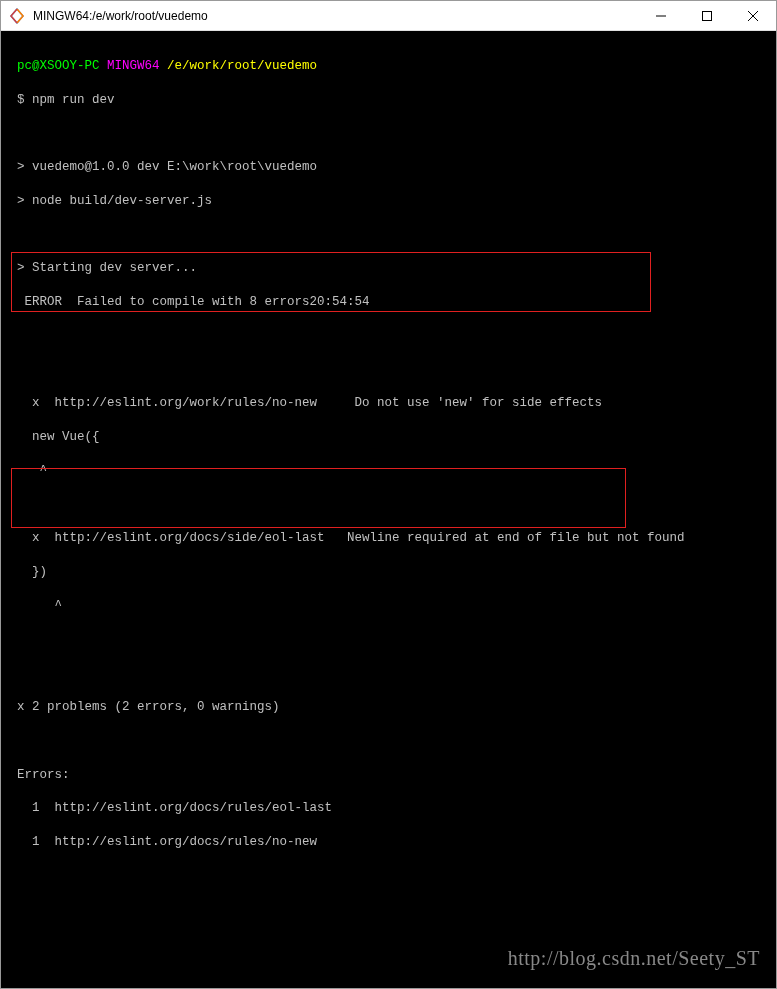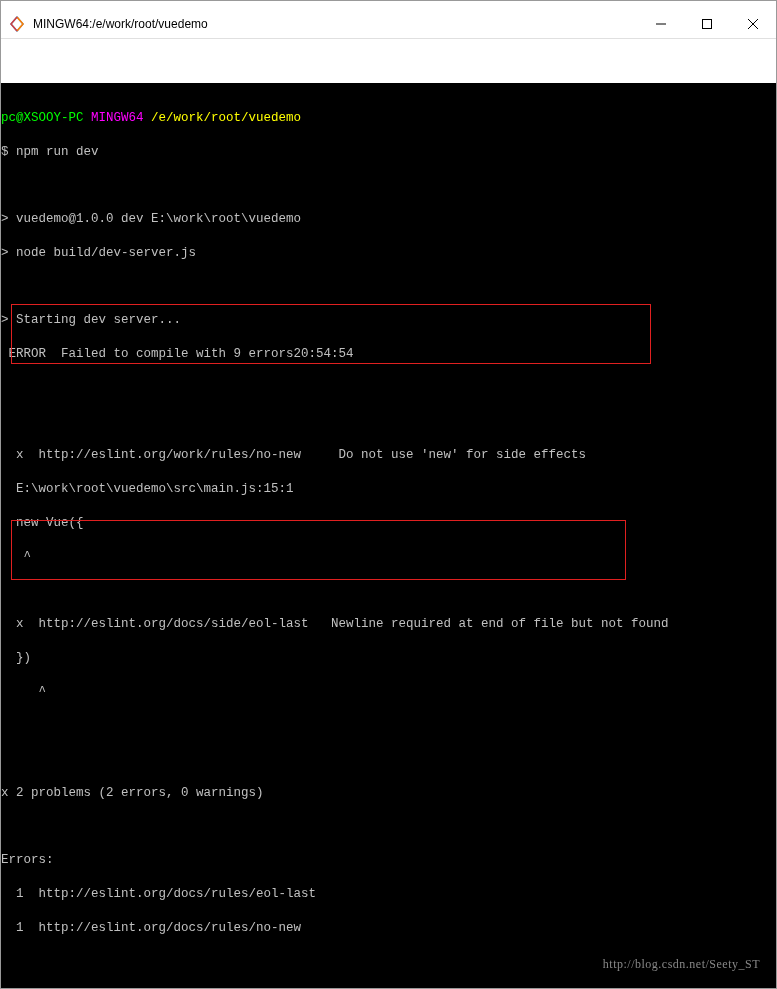--- a/index.html
+++ b/index.html
@@ -21,21 +21,20 @@
       flex-direction: column;
     }
     .titlebar {
       height: 30px;
       background: #fff;
       display: flex;
       align-items: center;
       border-bottom: 1px solid #e0e0e0;
       font-family: 'Segoe UI', Tahoma, sans-serif;
       font-size: 12px;
-      margin-top: 8px;
     }
     .titlebar-icon {
       width: 16px;
       height: 16px;
       margin: 0 8px;
       display: inline-block;
       position: relative;
     }
     .titlebar-icon svg { display: block; }
     .titlebar-title { flex: 1; color: #000; }
@@ -48,46 +47,45 @@
       justify-content: center;
       font-family: 'Segoe UI', sans-serif;
       font-size: 12px;
       color: #333;
       cursor: pointer;
     }
     .terminal {
       flex: 1;
       background: #000;
       color: #c0c0c0;
-      padding: 10px 0;
+      padding: 10px 16px;
       overflow-y: auto;
       line-height: 1.35;
       white-space: pre;
       position: relative;
       font-size: 12.5px;
-      margin-top: 44px;
     }
     .terminal::-webkit-scrollbar { width: 16px; background: #f0f0f0; }
     .terminal::-webkit-scrollbar-thumb { background: #c0c0c0; }
     .terminal::-webkit-scrollbar-button { background: #f0f0f0; height: 16px; }
     .green { color: #00ff00; }
     .magenta { color: #ff00ff; }
     .yellow { color: #ffff00; }
     .red-box {
       border: 1px solid #e02020;
       position: absolute;
       pointer-events: none;
     }
     .watermark {
       position: absolute;
       bottom: 16px;
       right: 16px;
       color: #888;
       font-family: Georgia, serif;
-      font-size: 12px;
+      font-size: 20px;
       pointer-events: none;
       letter-spacing: 0.5px;
     }
   </style>
 </head>
 <body>
 
 <div class="window">
   <div class="titlebar">
     <span class="titlebar-icon">
@@ -119,25 +117,24 @@
   </div>
 
   <div class="terminal">
 <div><span class="green">pc@XSOOY-PC</span> <span class="magenta">MINGW64</span> <span class="yellow">/e/work/root/vuedemo</span></div>
 <div>$ npm run dev</div>
 <div> </div>
 <div>&gt; vuedemo@1.0.0 dev E:\work\root\vuedemo</div>
 <div>&gt; node build/dev-server.js</div>
 <div> </div>
 <div>&gt; Starting dev server...</div>
-<div> ERROR  Failed to compile with 9 errors20:54:54</div>
+<div> ERROR  Failed to compile with 8 errors20:54:54</div>
 <div> </div>
 <div> </div>
 <div>  x  http://eslint.org/work/rules/no-new     Do not use 'new' for side effects</div>
-<div>  E:\work\root\vuedemo\src\main.js:15:1</div>
 <div>  new Vue({</div>
 <div>   ^</div>
 <div> </div>
 <div>  x  http://eslint.org/docs/side/eol-last   Newline required at end of file but not found</div>
 <div>  })</div>
 <div>     ^</div>
 <div> </div>
 <div> </div>
 <div>x 2 problems (2 errors, 0 warnings)</div>
 <div> </div>

